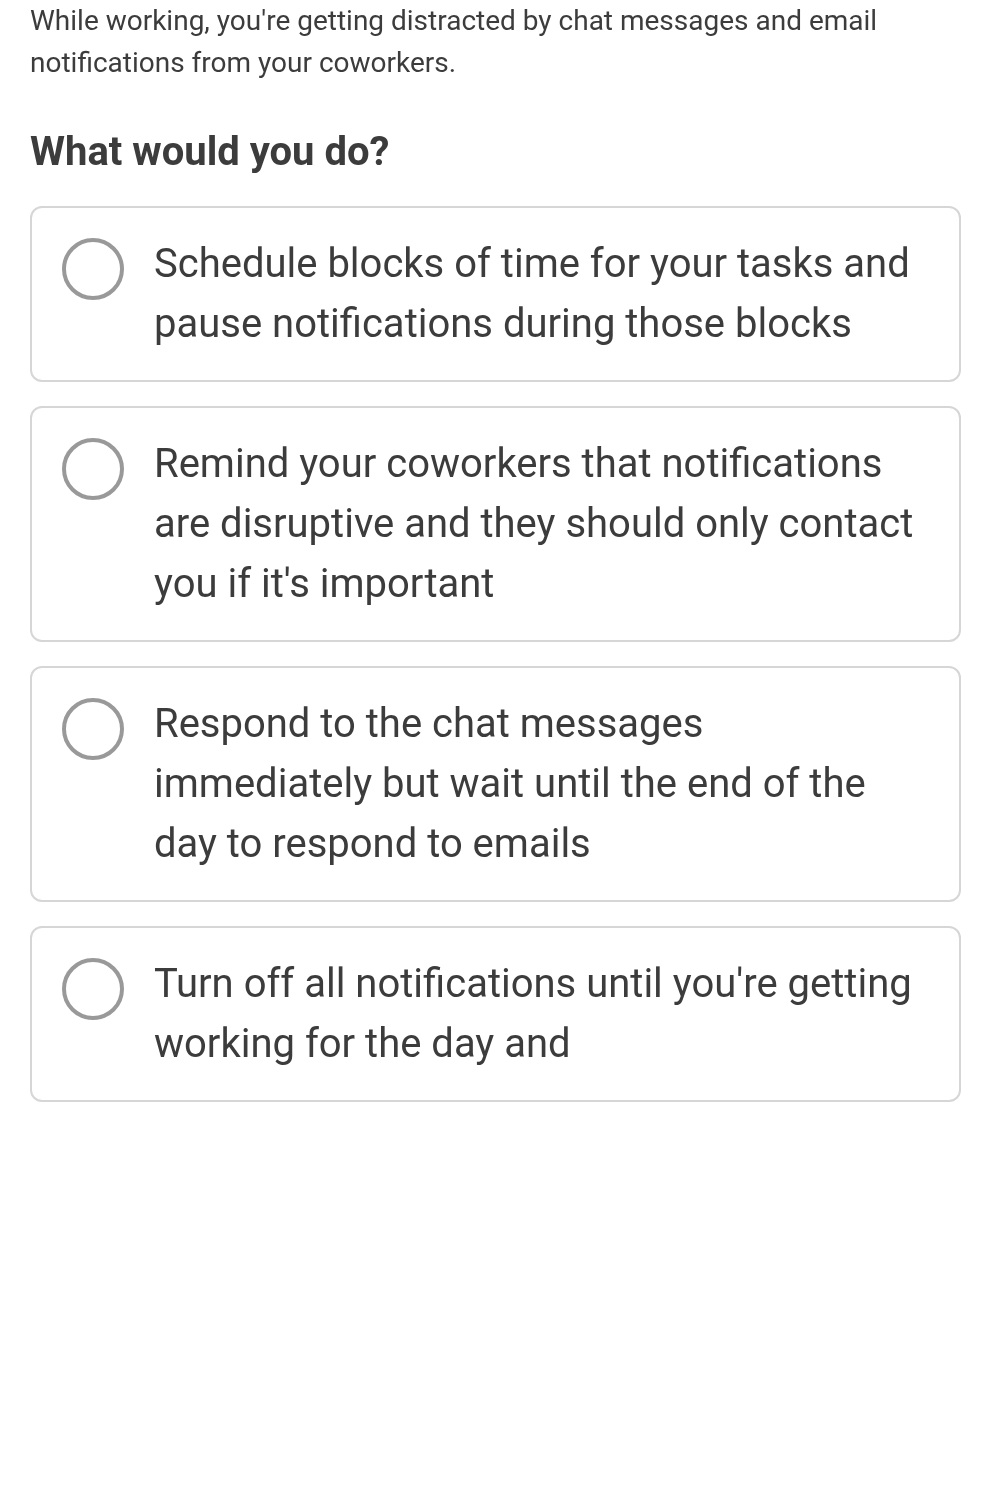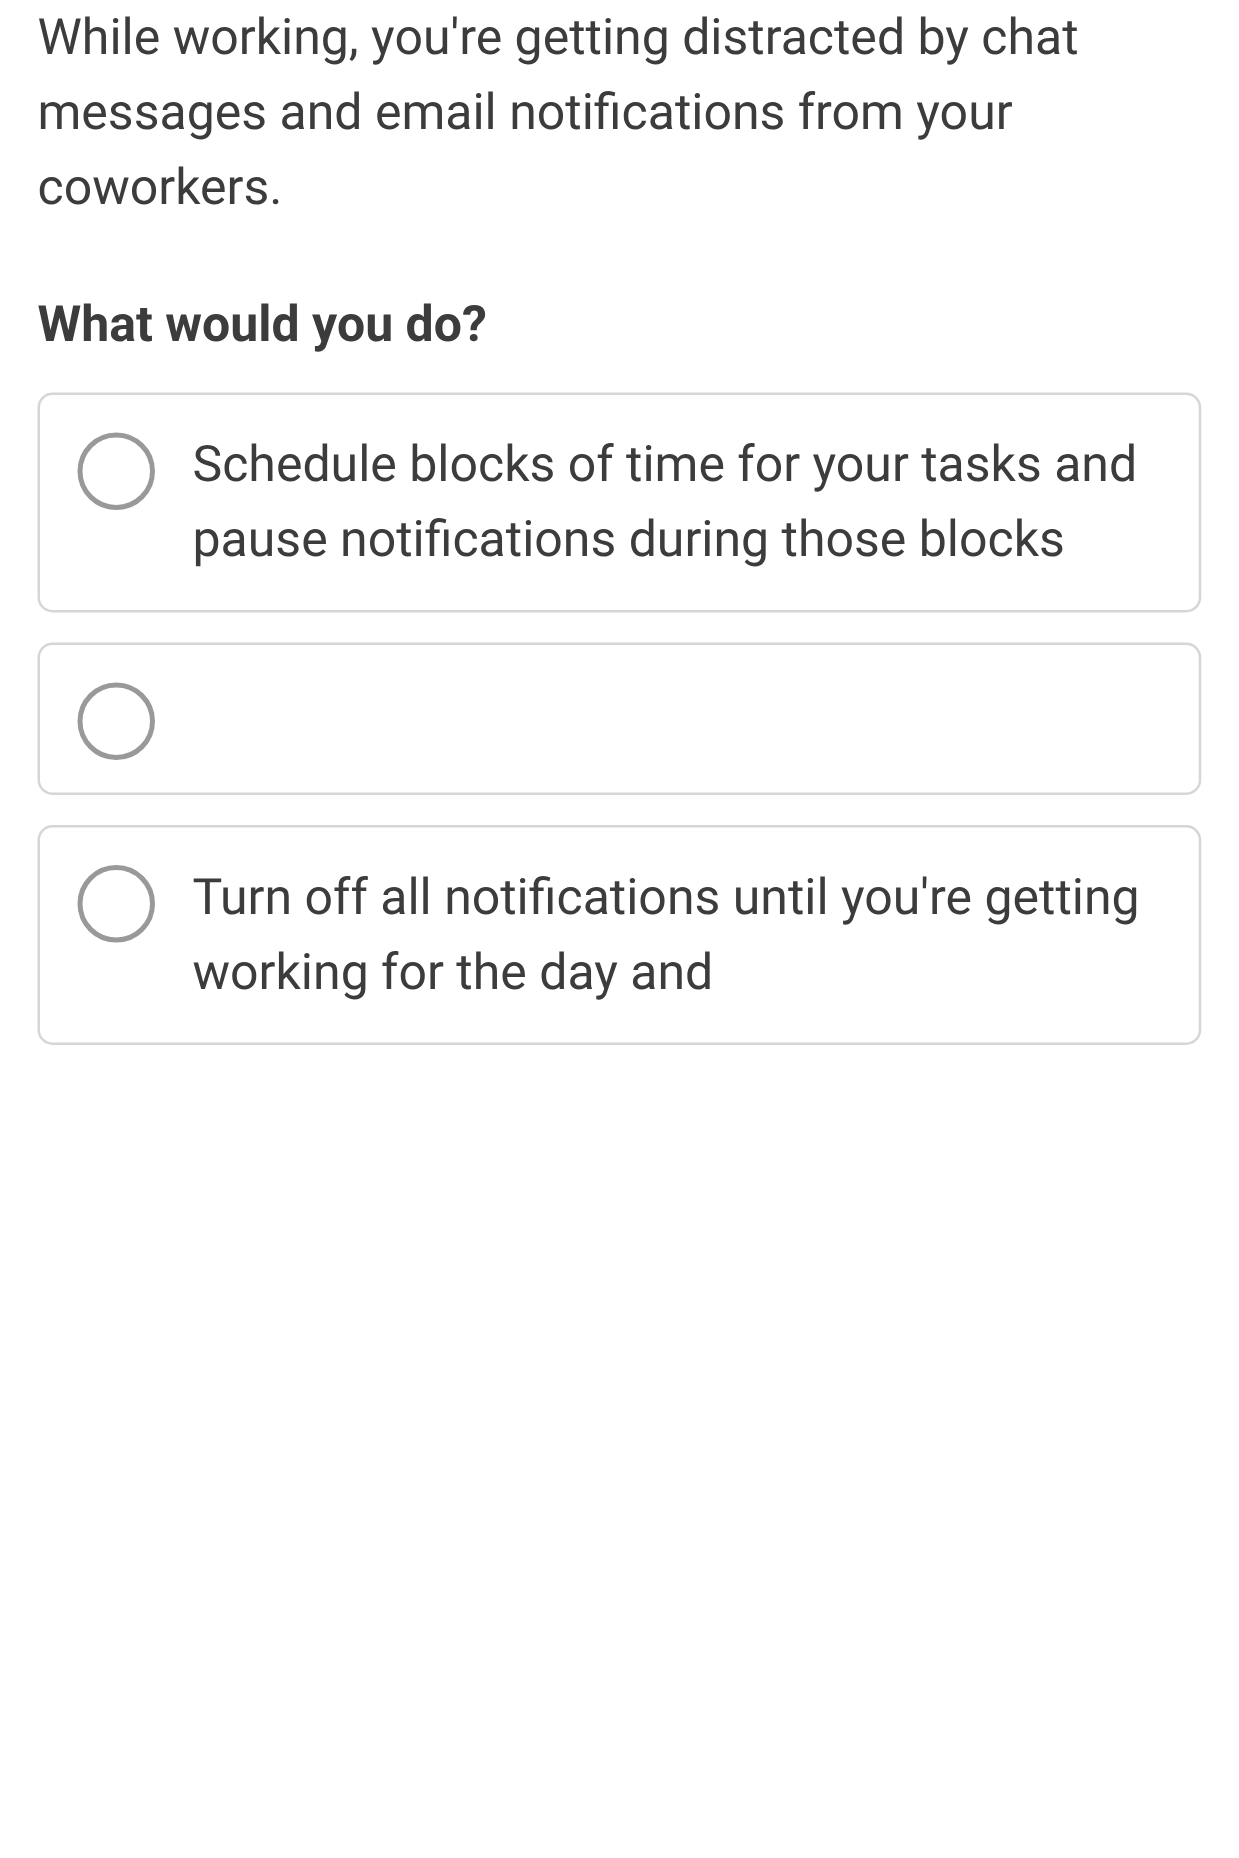--- a/index.html
+++ b/index.html
@@ -8,25 +8,25 @@
       box-sizing: border-box;
     }
     body {
       font-family: -apple-system, BlinkMacSystemFont, "Segoe UI", Roboto, "Helvetica Neue", Arial, sans-serif;
       background: #ffffff;
       width: 991px;
       padding: 0 30px;
       color: #3c3c3c;
     }
     .scenario {
-      font-size: 40px;
+      font-size: 28px;
       line-height: 1.5;
       font-weight: 400;
       color: #3c3c3c;
-      margin-bottom: 52px;
+      margin-bottom: 40px;
     }
     .question {
       font-size: 40px;
       line-height: 1.4;
       font-weight: 700;
       color: #3c3c3c;
       margin-bottom: 26px;
     }
     .options {
       display: flex;
@@ -63,18 +63,23 @@
 <p class="scenario">While working, you're getting distracted by chat messages and email notifications from your coworkers.</p>
 <p class="question">What would you do?</p>
 
 <div class="options">
   <div class="option">
     <div class="radio"></div>
     <div class="option-text">Schedule blocks of time for your tasks and pause notifications during those blocks</div>
   </div>
   <div class="option">
     <div class="radio"></div>
+    <div class="option-text">Remind your coworkers that notifications are disruptive and they should only contact you if it's important</div>
+  </div>
+  <div class="option">
+    <div class="radio"></div>
+    <div class="option-text">Respond to the chat messages immediately but wait until the end of the day to respond to emails</div>
   </div>
   <div class="option">
     <div class="radio"></div>
     <div class="option-text">Turn off all notifications until you're getting working for the day and</div>
   </div>
 </div>
 
 </body></html>

